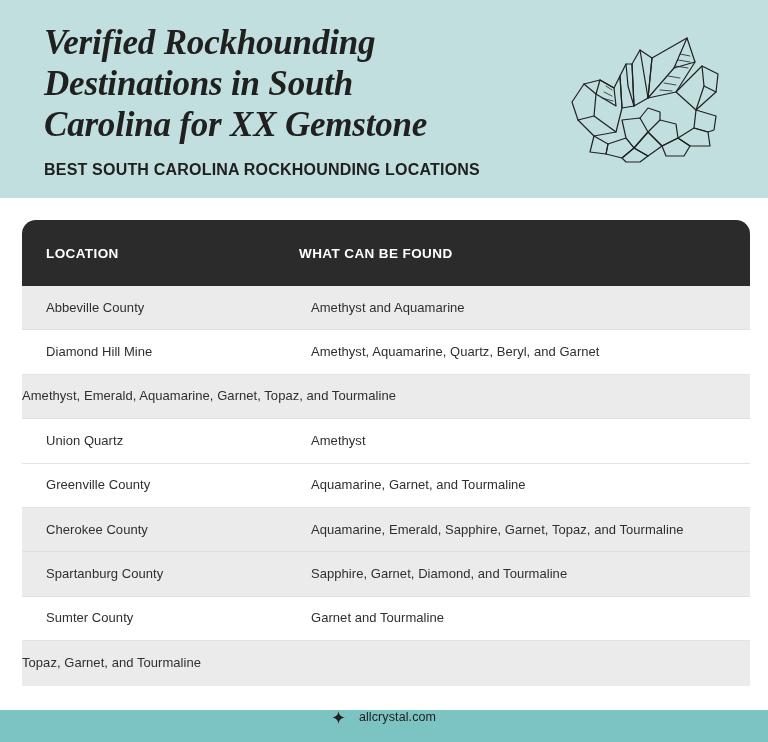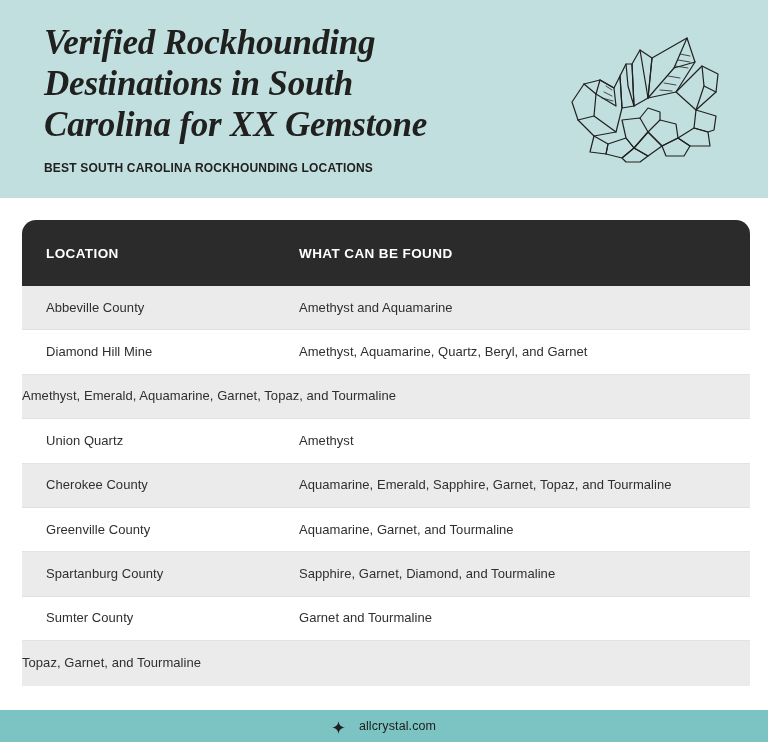--- a/index.html
+++ b/index.html
@@ -45,21 +45,21 @@
     color: #20211f;
     letter-spacing: -0.2px;
     margin: 0;
     white-space: pre-line;
   }
   .subtitle {
     margin: 0;
     margin-top: 16px;
     font-family: "Liberation Sans", sans-serif;
     font-weight: bold;
-    font-size: 12px;
+    font-size: 16px;
     letter-spacing: 0.2px;
     color: #20211f;
     text-transform: uppercase;
   }
   .crystal-art {
     position: absolute;
     left: 556px;
     top: 28px;
     width: 176px;
     height: 136px;
@@ -106,20 +106,21 @@
   .table-body {
     background: #ffffff;
   }
   .trow {
     display: flex;
     align-items: center;
     height: 44.4px;
     background: #ffffff;
     border-bottom: 1px solid #e3e3e3;
     box-sizing: border-box;
+    gap: 12px;
   }
   .trow.alt {
     background: #ebebeb;
     border-bottom: 1px solid #e0e0e0;
   }
   .trow:last-child {
     border-bottom: none;
   }
   .td {
     font-size: 13px;
@@ -130,21 +131,21 @@
 
   
   .footer-band {
     position: absolute;
     left: 0;
     top: 710px;
     width: 768px;
     height: 32px;
     background: #7cc4c3;
     display: flex;
-    align-items: center;
+    align-items: flex-start;
     justify-content: center;
     gap: 14px;
   }
   .footer-star {
     display: block;
     width: 13px;
     height: 13px;
   }
   .footer-label {
     font-size: 12.5px;
@@ -226,28 +227,28 @@
 
       <div class="trow alt">
         <div class="td col-2">Amethyst, Emerald, Aquamarine, Garnet, Topaz, and Tourmaline</div>
       </div>
 
       <div class="trow">
         <div class="td col-1">Union Quartz</div>
         <div class="td col-2">Amethyst</div>
       </div>
 
+      <div class="trow">
+        <div class="td col-1">Greenville County</div>
+        <div class="td col-2">Aquamarine, Garnet, and Tourmaline</div>
+      </div>
+
       <div class="trow alt">
         <div class="td col-1">Cherokee County</div>
         <div class="td col-2">Aquamarine, Emerald, Sapphire, Garnet, Topaz, and Tourmaline</div>
-      </div>
-
-      <div class="trow">
-        <div class="td col-1">Greenville County</div>
-        <div class="td col-2">Aquamarine, Garnet, and Tourmaline</div>
       </div>
 
       <div class="trow alt">
         <div class="td col-1">Spartanburg County</div>
         <div class="td col-2">Sapphire, Garnet, Diamond, and Tourmaline</div>
       </div>
 
       <div class="trow">
         <div class="td col-1">Sumter County</div>
         <div class="td col-2">Garnet and Tourmaline</div>

